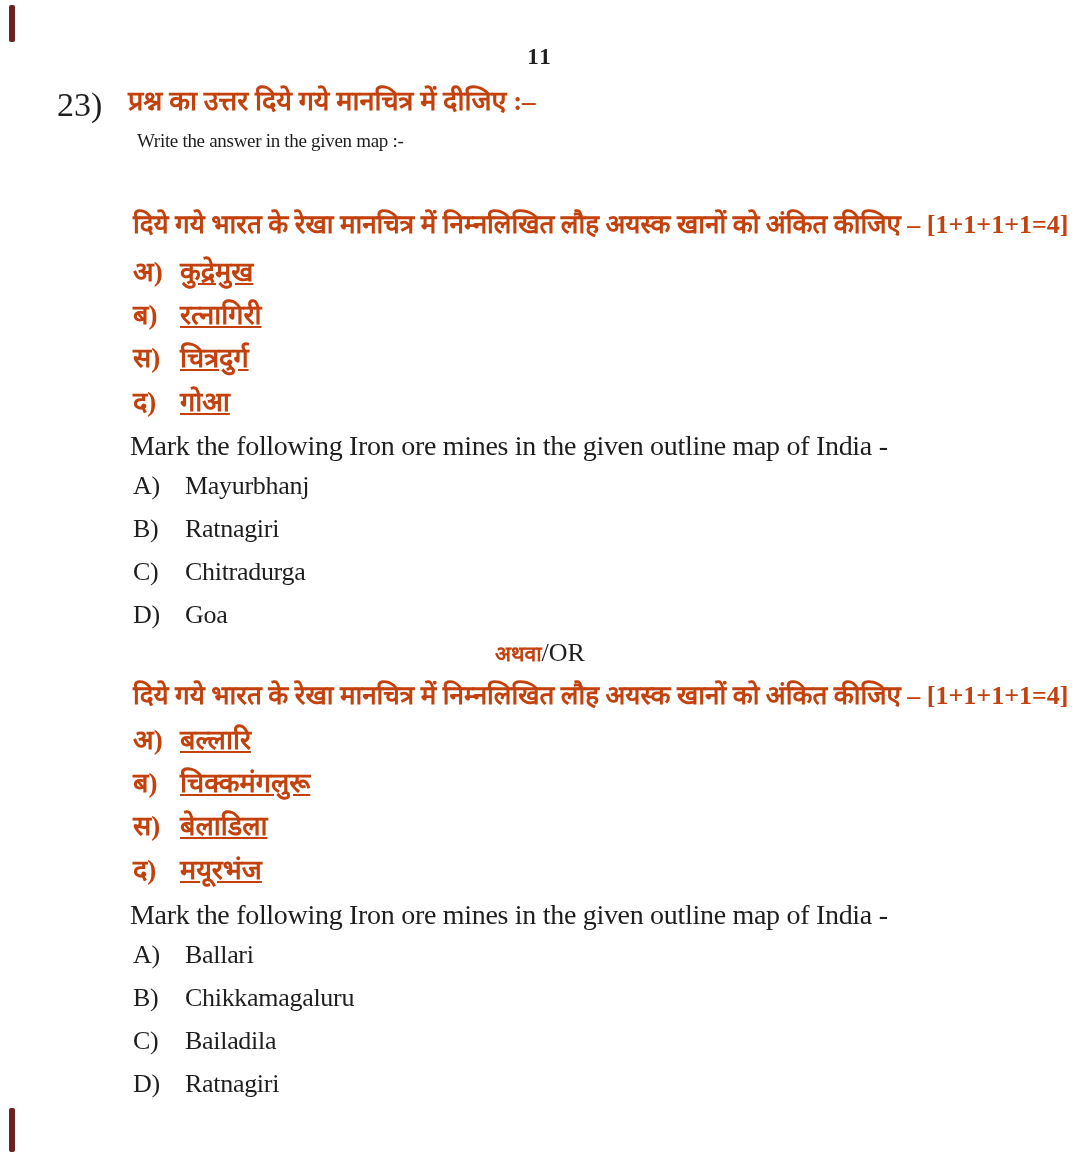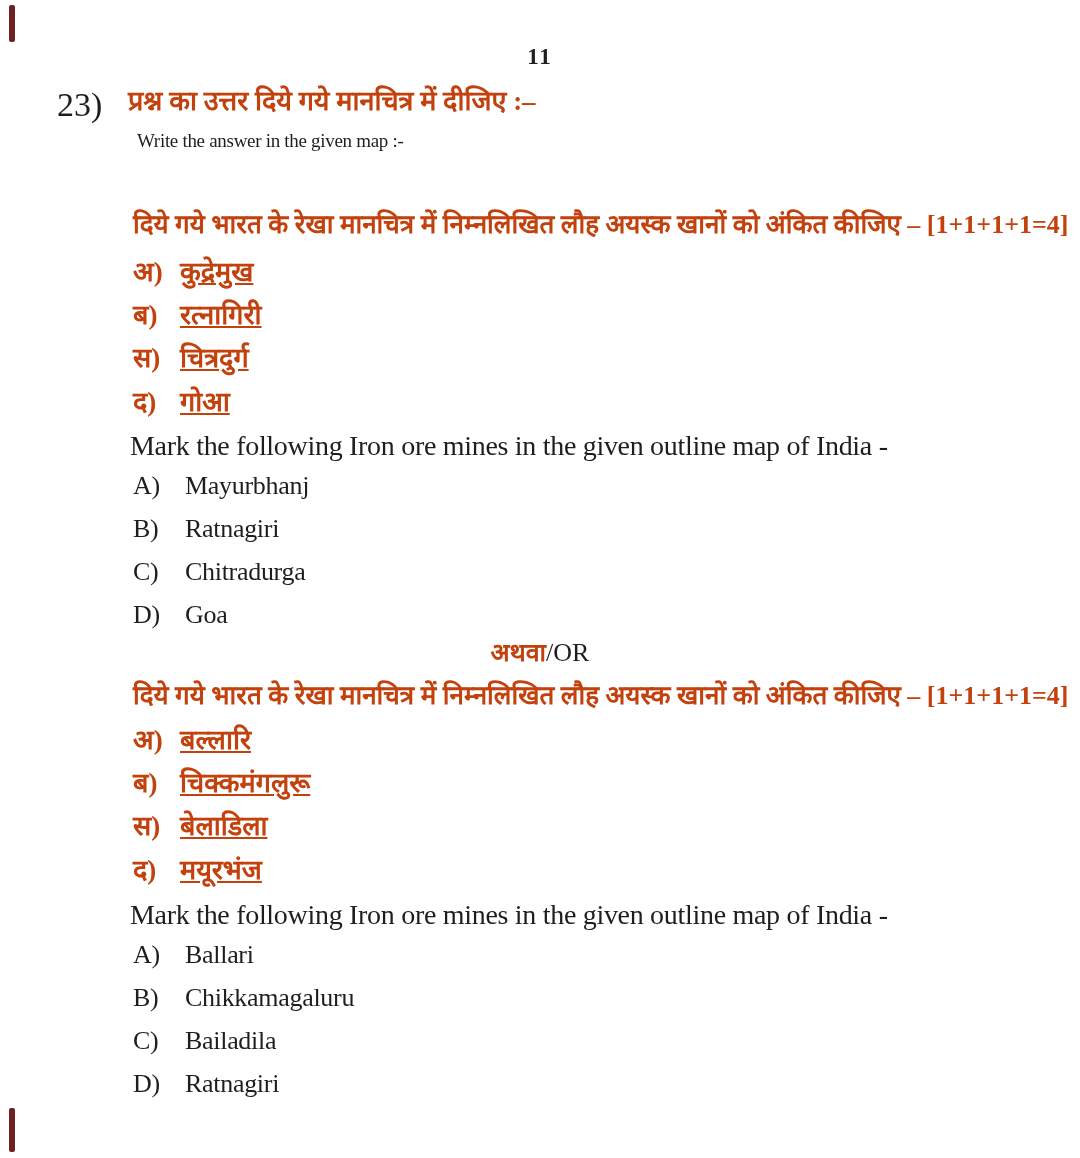--- a/index.html
+++ b/index.html
@@ -132,21 +132,21 @@
   <div class="row" style="top: 557px;">
     <span class="opt-label en-letter en en-opt">C)</span>
     <span class="opt-text-en en en-opt">Chitradurga</span>
   </div>
   <div class="row" style="top: 600px;">
     <span class="opt-label en-letter en en-opt">D)</span>
     <span class="opt-text-en en en-opt">Goa</span>
   </div>
 
   <div class="row center-line" style="top: 638px;">
-    <span class="hi" style="font-size: 25px;">अथवा</span><span class="or-en">/OR</span>
+    <span class="hi" style="font-size: 21px;">अथवा</span><span class="or-en">/OR</span>
   </div>
 
   <div class="row hi" style="left: 133px; top: 681px;">दिये गये भारत के रेखा मानचित्र में निम्नलिखित लौह अयस्क खानों को अंकित कीजिए – [1+1+1+1=4]</div>
 
   <div class="row" style="top: 725px;">
     <span class="opt-label hi hi-opt">अ)</span>
     <span class="opt-text-hi hi hi-opt">बल्लारि</span>
   </div>
   <div class="row" style="top: 768px;">
     <span class="opt-label hi hi-opt">ब)</span>

